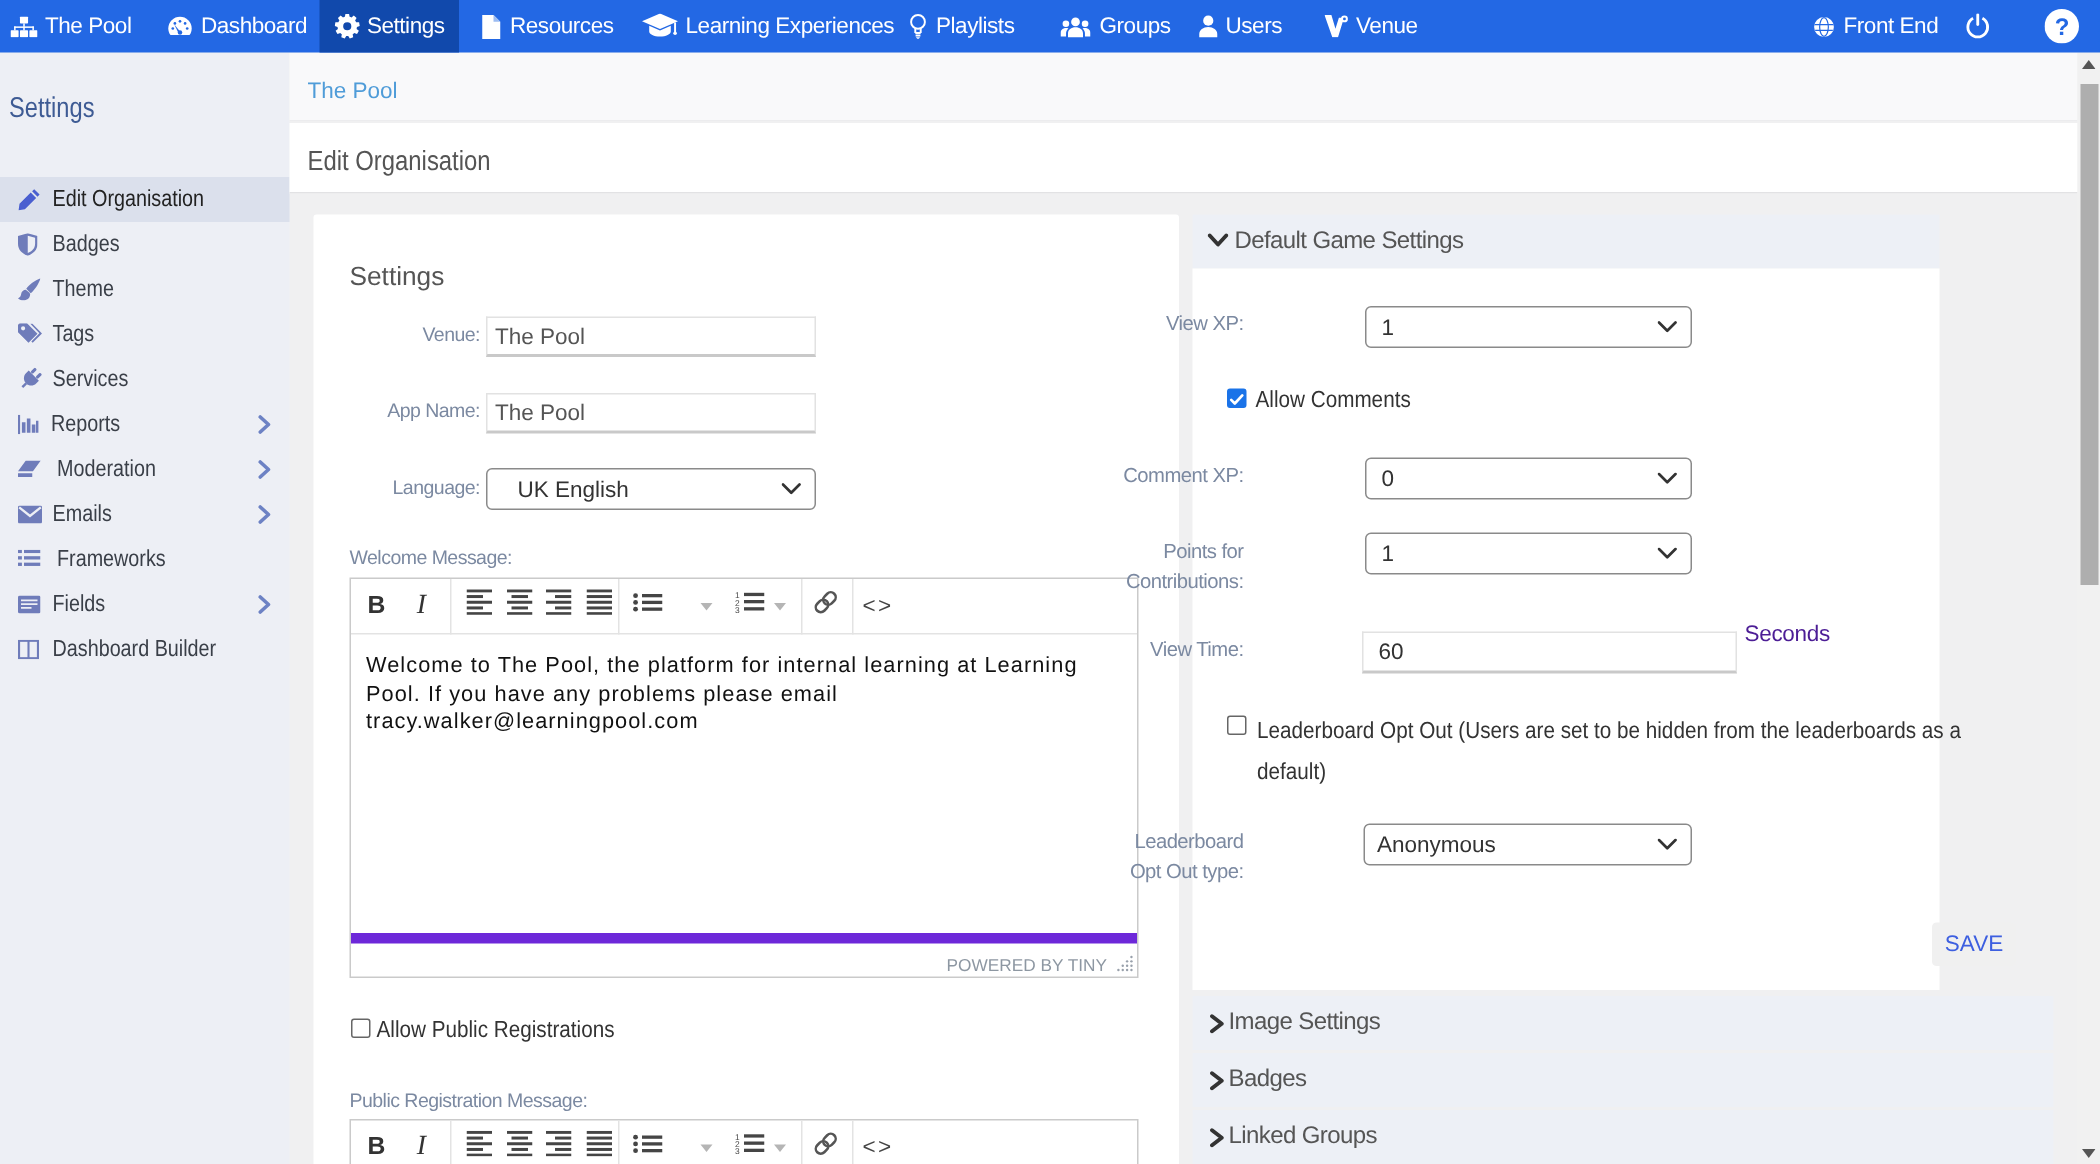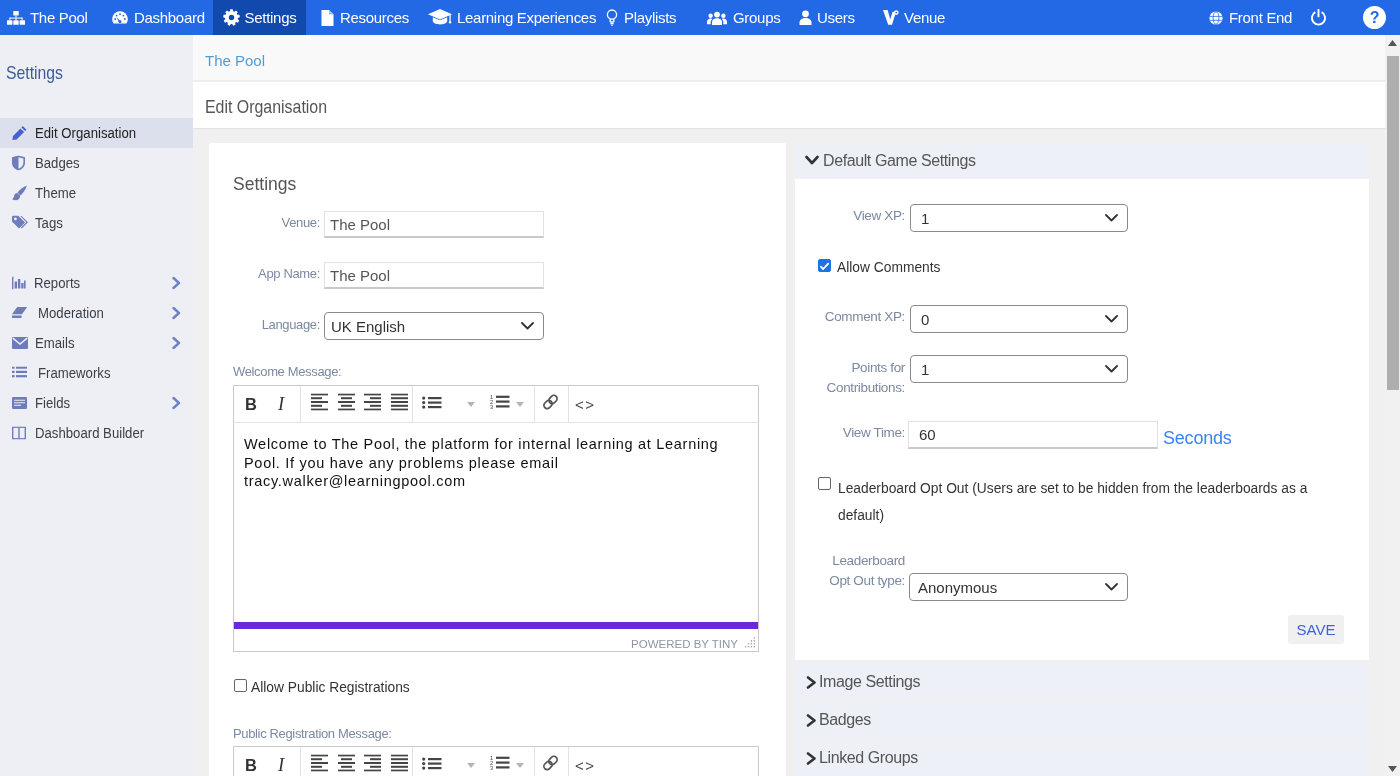--- a/index.html
+++ b/index.html
@@ -18,30 +18,30 @@
 .sitem.active { background:#dbe0ec; color:#222; }
 .sitem svg { position:absolute; left:12px; top:50%; transform:translateY(-50%); }
 .sitem .chev { position:absolute; left:auto; right:12px; top:50%; transform:translateY(-50%); }
 
 #crumb { position:absolute; left:193px; top:35px; width:1192px; height:46px; background:#f9f9fa; border-bottom:1px solid #ececee; }
 #crumb span { position:absolute; left:12px; top:17px; font-size:15px; color:#4f9cd8; }
 #phead { position:absolute; left:193px; top:82px; width:1192px; height:47px; background:#fff; border-bottom:1px solid #e2e2e4; }
 #phead span { position:absolute; left:12px; top:14px; font-size:18.5px; color:#555; transform:scaleX(0.86); transform-origin:0 50%; }
 
 #cardL { position:absolute; left:209px; top:143px; width:577px; height:700px; background:#fff; border-radius:2px; }
-#panelR { position:absolute; left:795px; top:143px; width:574px; }
+#panelR { position:absolute; left:795px; top:143px; width:498px; }
 #gshead { position:relative; height:36px; background:#edf0f6; }
 #gsbody { position:relative; background:#fff; height:481px; }
 .acchead { position:absolute; left:795px; width:574px; height:36px; background:#edf0f6; }
 #gshead .t { position:absolute; left:28px; top:50%; transform:translateY(-50%); font-size:16px; color:#555; letter-spacing:-0.4px; }
 .acchead .t { position:absolute; left:24px; top:50%; transform:translateY(-50%); font-size:16px; color:#555; letter-spacing:-0.4px; }
 
 .flabel { position:absolute; color:#7b89a1; font-size:13px; letter-spacing:-0.35px; text-align:right; }
 .finput { position:absolute; background:#fff; border:1px solid #e2e2e2; border-bottom:2px solid #c9c9c9; font-size:15px; color:#555; display:flex; align-items:center; padding-left:5px; }
-.fselect { position:absolute; background:#fff; border:1px solid #8a8a8a; border-radius:4px; font-size:15px; color:#333; display:flex; align-items:center; padding-left:6px; }
+.fselect { position:absolute; background:#fff; border:1px solid #8a8a8a; border-radius:4px; font-size:15px; color:#333; display:flex; align-items:center; padding-left:20px; }
 .fselect svg { position:absolute; right:9px; top:50%; transform:translateY(-50%); }
 .cb { position:absolute; width:13px; height:13px; border:1.5px solid #666; border-radius:2px; background:#fff; }
 .cb.checked { background:#1a73e8; border-color:#1a73e8; }
 .cblabel { position:absolute; font-size:15.5px; color:#333; transform:scaleX(0.89); transform-origin:0 50%; white-space:nowrap; }
 
 .tiny { position:absolute; width:526px; height:267px; border:1px solid #cacaca; background:#fff; }
 .tbar { position:absolute; left:0; top:0; right:0; height:37px; border-bottom:1px solid #e3e3e3; display:flex; align-items:center; }
 .tbody { position:absolute; left:0; top:38px; right:0; padding:11px 10px; font-size:14.5px; letter-spacing:0.7px; line-height:18.5px; color:#111; }
 .tfoot { position:absolute; left:0; right:0; bottom:0; height:29px; border-top:7px solid #6d28d9; }
 .tfoot span { position:absolute; right:20px; top:9px; font-size:11.5px; color:#8d97a2; letter-spacing:0; }
@@ -187,20 +187,31 @@
         <path fill="#6f7cba" d="M15 0 c-3.8 1.4 -7.6 4.3 -9.5 7 l3 3 C11.2 7.8 13.8 3.8 15 0 Z M5.2 7.6 c-1.5 0 -2.9 1.1 -3.1 2.9 C1.9 12 1.3 12.7 0 13.5 c1.5 1.2 3.8 1.6 5.5 0.9 c1.7 -0.7 2.6 -2.1 2.6 -3.8 l-0.4 -1 Z"></path>
       </svg>
     <span class="lbl">Theme</span>
   </div>
   <div class="sitem" style="top:173px;">
     <svg width="16" height="15" viewBox="0 0 16 15">
         <path fill="#6f7cba" d="M0 1.5 C0 0.7 0.7 0 1.5 0 H6 L13 7 L7 13 L0 6 Z M3.4 2 A1.4 1.4 0 1 0 3.4 4.8 A1.4 1.4 0 0 0 3.4 2 Z"></path>
         <path fill="#6f7cba" d="M8.2 0.4 H9.6 L16 6.8 L9.8 13 L8.9 12.1 L14.3 6.7 Z"></path>
       </svg>
     <span class="lbl">Tags</span>
+  </div>
+  <div class="sitem" style="top:203px;">
+    <svg width="16" height="16" viewBox="0 0 16 16">
+        <g transform="rotate(45 8 8)" fill="#6f7cba">
+          <rect x="4.6" y="0" width="2" height="4.2" rx="0.8"></rect>
+          <rect x="9.4" y="0" width="2" height="4.2" rx="0.8"></rect>
+          <path d="M3.2 4.4 h9.6 v2.6 c0 2.6 -2.1 4.7 -4.8 4.7 S3.2 9.6 3.2 7 Z"></path>
+          <rect x="7.2" y="11.6" width="1.6" height="3.6"></rect>
+        </g>
+      </svg>
+    <span class="lbl">Services</span>
   </div>
   <div class="sitem" style="top:233px;">
     <svg width="14" height="13" viewBox="0 0 14 13" fill="#6f7cba">
         <rect x="0" y="0" width="1.4" height="13"></rect>
         <rect x="2.6" y="5" width="2.4" height="7"></rect>
         <rect x="5.9" y="2.5" width="2.4" height="9.5"></rect>
         <rect x="9.2" y="6.5" width="2.4" height="5.5"></rect>
         <rect x="12" y="4" width="1.6" height="8"></rect>
       </svg>
     <span class="lbl" style="left:34px;">Reports</span>
@@ -460,25 +471,25 @@
         </svg>
     </div>
     <div class="flabel" style="right:464px; top:179px; width:120px; font-size:13.5px; line-height:19.5px;">Points for Contributions:</div>
     <div class="fselect" style="left:115px; top:176px; width:218px; height:28px; padding-left:10px;">1
       <svg width="13" height="8" viewBox="0 0 13 8">
           <path d="M1 1 L6.5 6.5 L12 1" fill="none" stroke="#333" stroke-width="1.8" stroke-linecap="round" stroke-linejoin="round"></path>
         </svg>
     </div>
     <div class="flabel" style="right:464px; top:246px; width:120px; font-size:13.5px;">View Time:</div>
     <div class="finput" style="left:113px; top:242px; width:250px; height:28px; color:#333; padding-left:10px;">60</div>
-    <div class="abs" style="left:368px; top:249px; font-size:18px; letter-spacing:-0.2px; color:#3b82f6;">Seconds</div>
+    <div class="abs" style="left:368px; top:235px; font-size:15px; letter-spacing:-0.2px; color:#4c1d95;">Seconds</div>
     <div class="cb" style="left:23px; top:298px;"></div>
     <div class="cblabel" style="left:43px; top:296px; line-height:26.5px;">Leaderboard Opt Out (Users are set to be hidden from the leaderboards as a<br>default)</div>
     <div class="flabel" style="right:464px; top:372px; width:120px; font-size:13.5px; line-height:19.5px;">Leaderboard<br>Opt Out type:</div>
-    <div class="fselect" style="left:114px; top:370px; width:219px; height:28px; padding-left:8px;margin-top:24px;">Anonymous
+    <div class="fselect" style="left:114px; top:370px; width:219px; height:28px; padding-left:8px;">Anonymous
       <svg width="13" height="8" viewBox="0 0 13 8">
           <path d="M1 1 L6.5 6.5 L12 1" fill="none" stroke="#333" stroke-width="1.8" stroke-linecap="round" stroke-linejoin="round"></path>
         </svg>
     </div>
     <div class="abs" style="left:493px; top:436px; width:56px; height:29px; background:#f0f0f0; border-radius:3px; display:flex; align-items:center; justify-content:center; font-size:15px; color:#3d5fe0;">SAVE</div>
   </div>
 </div>
 <div class="acchead" style="top:664px;">
     <svg style="position:absolute; left:11px; top:12px;" width="11" height="13" viewBox="0 0 11 13">
       <path d="M2 1.5 L8.5 6.5 L2 11.5" fill="none" stroke="#333" stroke-width="2.6" stroke-linecap="round" stroke-linejoin="round"></path>

